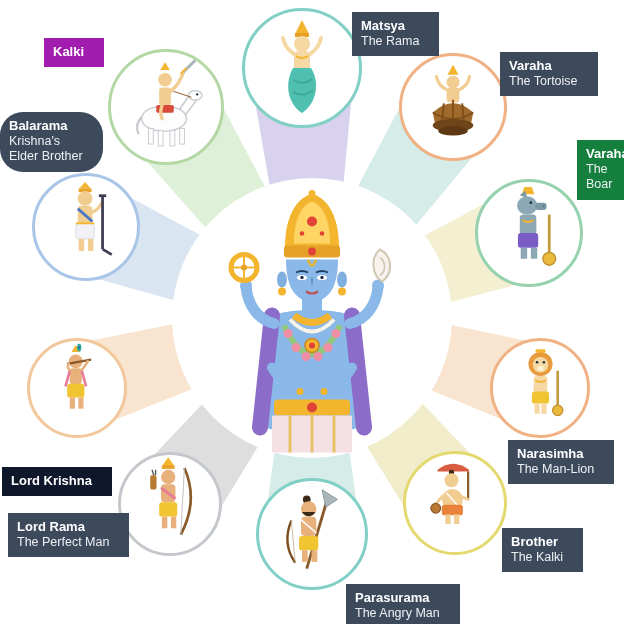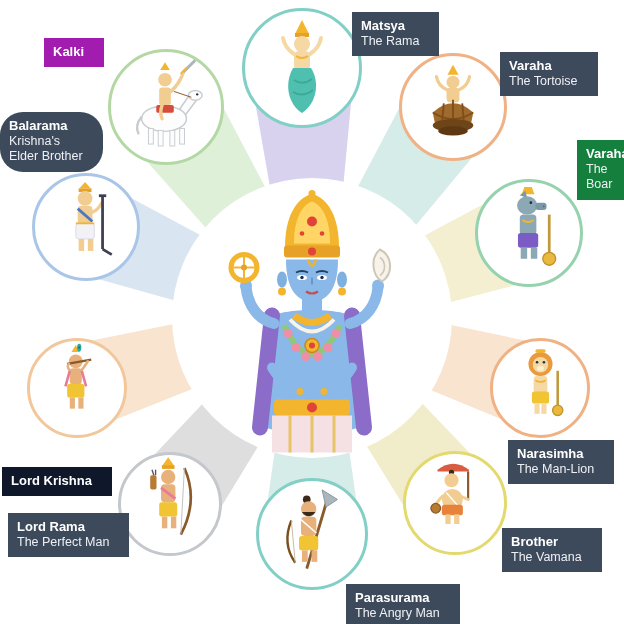--- a/index.html
+++ b/index.html
@@ -299,21 +299,21 @@
 <div class="label" style="left: 546px; top: 140px; background: #15803d; color: rgb(255, 255, 255); margin-left: 31px;">
   <div class="label-name">Varaha</div>
   <div class="label-sub">The Boar</div>
 </div>
 <div class="label" style="left: 508px; top: 440px; background: rgb(61, 74, 92); color: rgb(255, 255, 255);">
   <div class="label-name">Narasimha</div>
   <div class="label-sub">The Man-Lion</div>
 </div>
 <div class="label" style="left: 502px; top: 528px; background: rgb(61, 74, 92); color: rgb(255, 255, 255);">
   <div class="label-name">Brother</div>
-  <div class="label-sub">The Vamana</div>
+  <div class="label-sub">The Kalki</div>
 </div>
 <div class="label" style="left: 346px; top: 576px; background: rgb(61, 74, 92); color: rgb(255, 255, 255); margin-top: 8px;">
   <div class="label-name">Parasurama</div>
   <div class="label-sub">The Angry Man</div>
 </div>
 <div class="label" style="left: 8px; top: 513px; background: rgb(61, 74, 92); color: rgb(255, 255, 255);">
   <div class="label-name">Lord Rama</div>
   <div class="label-sub">The Perfect Man</div>
 </div>
 <div class="label" style="left: 2px; top: 467px; max-width: 96px; background: #0f172a; color: rgb(255, 255, 255);">

